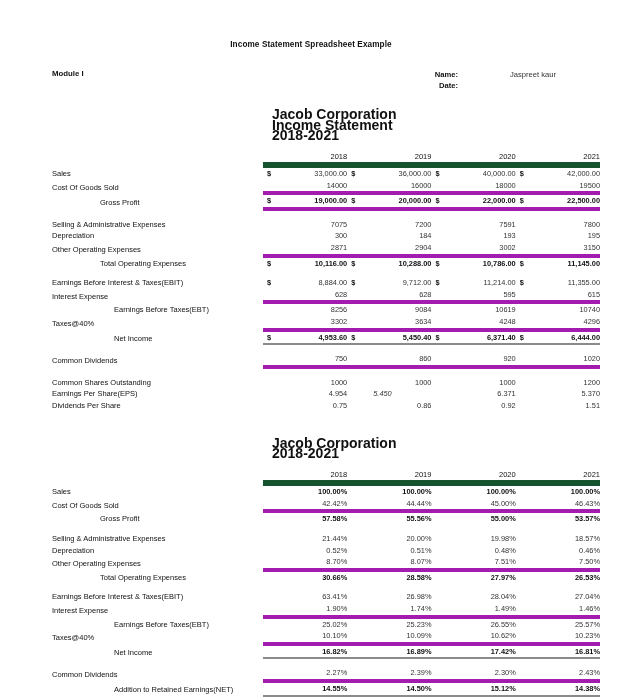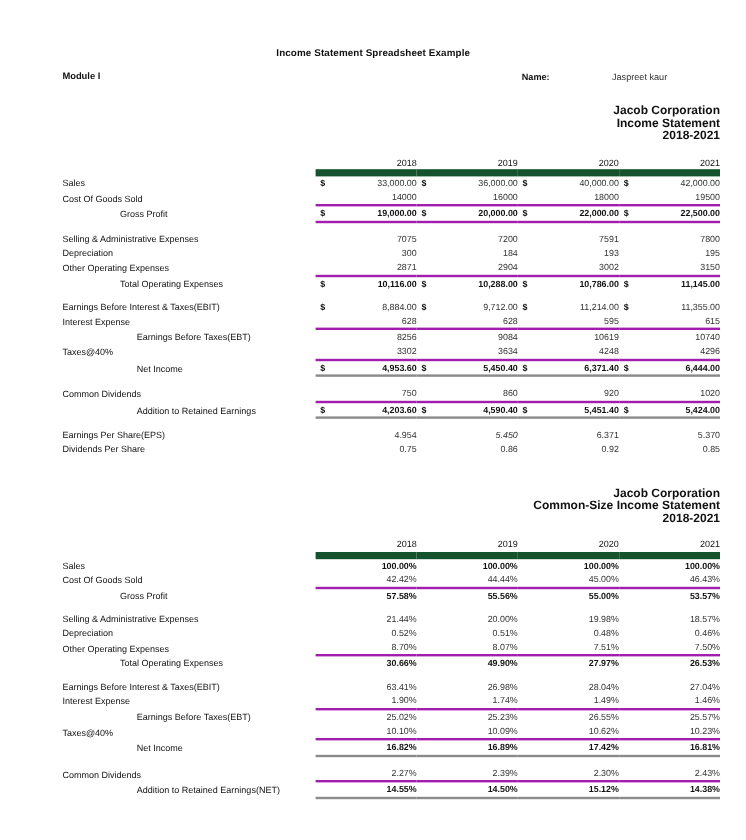--- a/index.html
+++ b/index.html
@@ -27,21 +27,21 @@
   .doc-title {
     text-align: center;
     font-size: 8.2px;
     font-weight: bold;
     letter-spacing: 0.1px;
     padding-top: 40px;
     color: #111;
   }
 
   .meta-row {
-    margin-top: 10px;
+    margin-top: 20px;
     display: flex;
     padding: 0 22px 0 52px;
     font-size: 7.6px;
   }
   .module-label {
     font-weight: bold;
     font-size: 7.8px;
     color: #111;
   }
   .meta-right {
@@ -67,26 +67,25 @@
   }
 
   
   .statement {
     margin-top: 18px;
     padding: 0 22px 0 52px;
   }
   .statement.second { margin-top: 26px; }
 
   .stmt-heading {
-    font-size: 10px;
+    font-size: 14px;
     font-weight: bold;
     line-height: 10.5px;
     color: #111;
     padding-left: 220px;
-    text-align: right;
   }
 
   table.fin {
     width: 100%;
     border-collapse: collapse;
     font-size: 7.4px;
     table-layout: fixed;
     margin-top: 10px;
   }
   table.fin col.c-label { width: 38.5%; }
@@ -119,53 +118,57 @@
     position: relative;
     white-space: nowrap;
   }
   .num.bold { font-weight: bold; color: #111; }
   .num .cur {
     position: absolute;
     left: 4px;
     font-weight: bold;
     color: #111;
   }
-  .num.shift-left { text-align: right; padding-left: 26px; font-style: italic; }
+  .num.shift-left { text-align: left; padding-left: 26px; font-style: italic; }
 
   
   .yr {
     text-align: right;
     font-weight: bold;
     font-size: 7.5px;
     color: #111;
     padding-right: 2px;
     padding-bottom: 1px;
   }
 
   
   tr.rule-top > td.num       { border-top: 1px solid #555; }
-  tr.rule-bot > td.num       { border-bottom: 2px solid #a21caf; }
+  tr.rule-bot > td.num       { border-bottom: 4px solid #a21caf; }
   tr.rule-thick > td.num     { border-bottom: 2px solid #8a8a8a; }
   tr.yr-head > td.yr         { border-bottom: 6px solid #14532d; }
 
   tr.spacer > td { height: 8px; line-height: 8px; font-size: 1px; }
 </style>
 </head>
 <body>
 
 <div class="page">
 
   <div class="doc-title">Income Statement Spreadsheet Example</div>
 
   <div class="meta-row">
     <div class="module-label">Module I</div>
     <div class="meta-right">
       <div class="meta-line">
         <span class="meta-key">Name:</span>
         <span class="meta-val">Jaspreet kaur</span>
+      </div>
+      <div class="meta-line">
+        <span class="meta-key">Date:</span>
+        <span class="meta-val"></span>
       </div>
     </div>
   </div>
 
   <div class="statement">
     <div class="stmt-heading">
       <div>Jacob Corporation</div>
       <div>Income Statement</div>
       <div>2018-2021</div>
     </div>
@@ -278,52 +281,51 @@
           <tr class="spacer">
             <td colspan="5"></td>
           </tr>
           <tr class="rule-bot">
             <td class="lbl">Common Dividends</td>
             <td class="num"><span>750</span></td>
             <td class="num"><span>860</span></td>
             <td class="num"><span>920</span></td>
             <td class="num"><span>1020</span></td>
           </tr>
-          <tr class="rule-thick">
-            <td class="lbl indent2">Addition to Retained Earnings</td>
-            <td class="num bold"><span class="cur">$</span><span>4,203.60</span></td>
-            <td class="num bold"><span class="cur">$</span><span>4,590.40</span></td>
-            <td class="num bold"><span class="cur">$</span><span>5,451.40</span></td>
-            <td class="num bold"><span class="cur">$</span><span>5,424.00</span></td>
-          </tr>
-          <tr class="spacer">
-            <td colspan="5"></td>
+          <tr class="spacer">
+            <td colspan="5"></td>
+          </tr>
+          <tr>
+            <td class="lbl">Common Shares Outstanding</td>
+            <td class="num"><span>1000</span></td>
+            <td class="num"><span>1000</span></td>
+            <td class="num"><span>1000</span></td>
+            <td class="num"><span>1200</span></td>
           </tr>
           <tr>
             <td class="lbl">Earnings Per Share(EPS)</td>
             <td class="num"><span>4.954</span></td>
             <td class="num shift-left"><span>5.450</span></td>
             <td class="num"><span>6.371</span></td>
             <td class="num"><span>5.370</span></td>
           </tr>
           <tr>
             <td class="lbl">Dividends Per Share</td>
             <td class="num"><span>0.75</span></td>
             <td class="num"><span>0.86</span></td>
             <td class="num"><span>0.92</span></td>
-            <td class="num"><span>0.85</span></td>
+            <td class="num"><span>1.51</span></td>
           </tr>
         </tbody>
     </table>
   </div>
 
   <div class="statement second">
     <div class="stmt-heading">
       <div>Jacob Corporation</div>
-      <div>Common-Size Income Statement</div>
       <div>2018-2021</div>
     </div>
     <table class="fin">
       <colgroup>
         <col class="c-label">
           <col class="c-num">
           <col class="c-num">
           <col class="c-num">
           <col class="c-num">
       </colgroup>
@@ -376,21 +378,21 @@
           <tr class="rule-bot">
             <td class="lbl">Other Operating Expenses</td>
             <td class="num"><span>8.70%</span></td>
             <td class="num"><span>8.07%</span></td>
             <td class="num"><span>7.51%</span></td>
             <td class="num"><span>7.50%</span></td>
           </tr>
           <tr>
             <td class="lbl indent">Total Operating Expenses</td>
             <td class="num bold"><span>30.66%</span></td>
-            <td class="num bold"><span>49.90%</span></td>
+            <td class="num bold"><span>28.58%</span></td>
             <td class="num bold"><span>27.97%</span></td>
             <td class="num bold"><span>26.53%</span></td>
           </tr>
           <tr class="spacer">
             <td colspan="5"></td>
           </tr>
           <tr>
             <td class="lbl">Earnings Before Interest &amp; Taxes(EBIT)</td>
             <td class="num"><span>63.41%</span></td>
             <td class="num"><span>26.98%</span></td>

